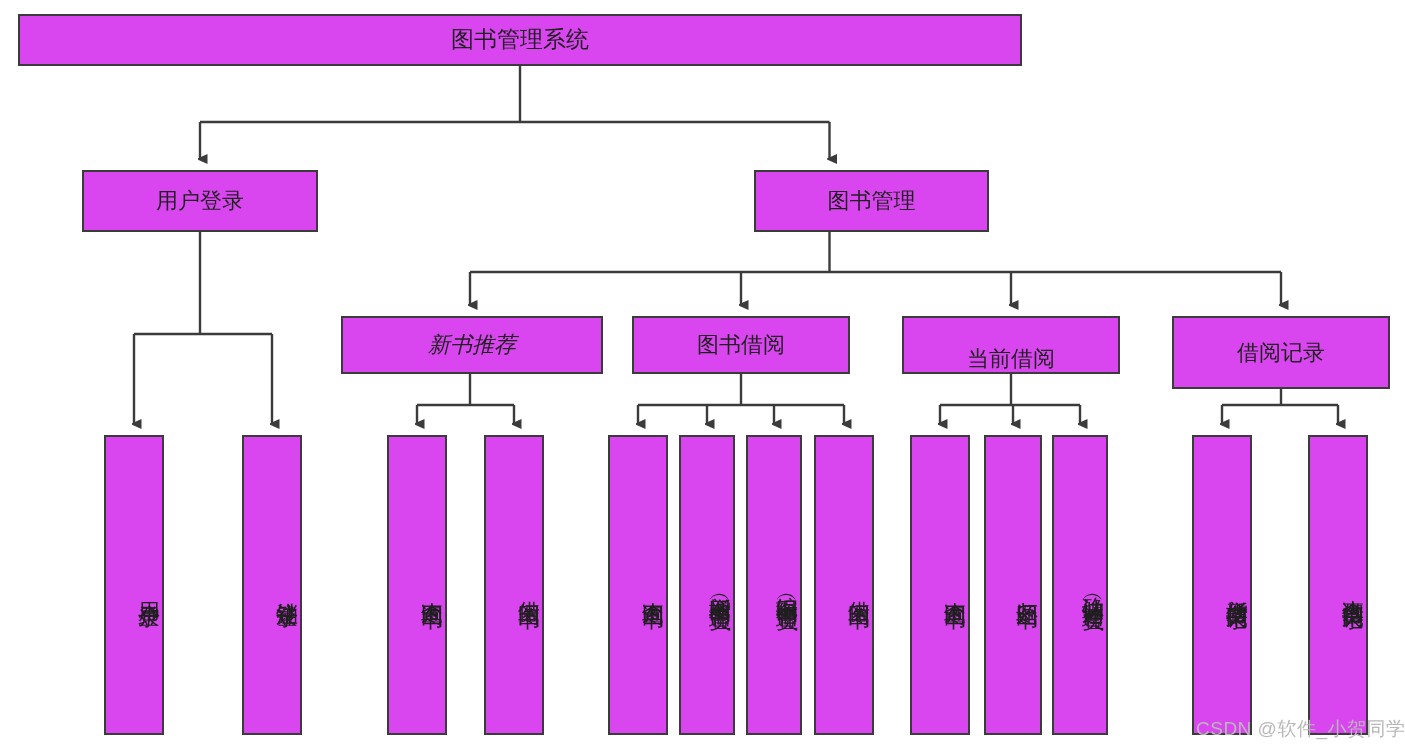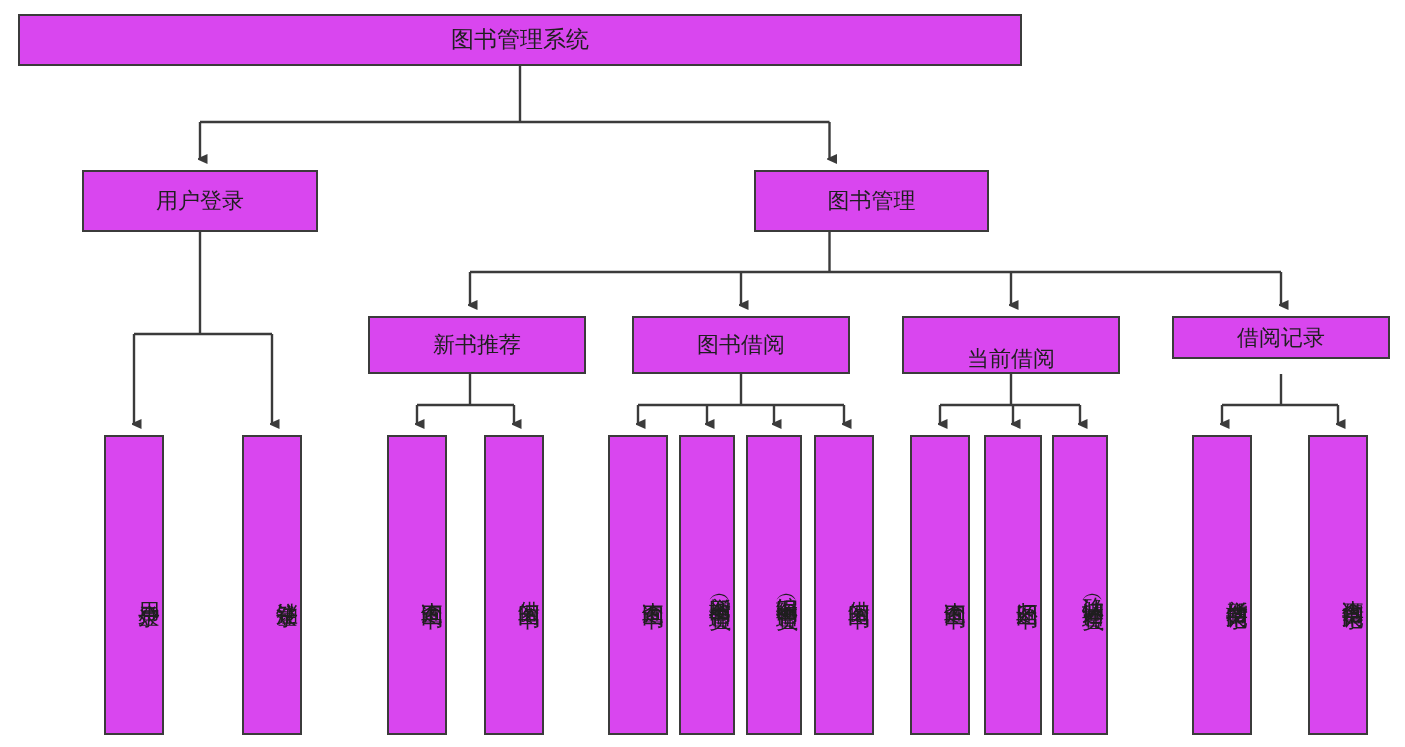--- a/index.html
+++ b/index.html
@@ -116,30 +116,30 @@
   <div id="node-layer">
       <div class="node root" style="left: 18px; top: 14px; width: 1004px; height: 52px;">
         <span class="">图书管理系统</span>
       </div>
       <div class="node h" style="left: 82px; top: 170px; width: 236px; height: 62px;">
         <span class="">用户登录</span>
       </div>
       <div class="node h" style="left: 712px; top: 170px; width: 235px; height: 62px; margin-left: 42px;">
         <span class="">图书管理</span>
       </div>
-      <div class="node h" style="left: 368px; top: 316px; width: 218px; height: 58px;">
+      <div class="node h" style="left: 341px; top: 316px; width: 262px; height: 58px; font-style: italic;">
         <span class="">新书推荐</span>
       </div>
       <div class="node h" style="left: 632px; top: 316px; width: 218px; height: 58px; text-align: center;">
         <span class="">图书借阅</span>
       </div>
       <div class="node h" style="left: 902px; top: 316px; width: 218px; height: 58px; align-items: flex-end;">
         <span class="">当前借阅</span>
       </div>
-      <div class="node h" style="left: 1172px; top: 316px; width: 218px; height: 43px;">
+      <div class="node h" style="left: 1172px; top: 316px; width: 218px; height: 73px;">
         <span class="">借阅记录</span>
       </div>
       <div class="node v" style="left: 104px; top: 435px; width: 60px; height: 300px;">
         <span class="vtext">用户登录</span>
       </div>
       <div class="node v" style="left: 242px; top: 435px; width: 60px; height: 300px;">
         <span class="vtext">注销登录</span>
       </div>
       <div class="node v" style="left: 387px; top: 435px; width: 60px; height: 300px;">
         <span class="vtext">查询图书</span>
@@ -169,14 +169,15 @@
         <span class="vtext">确认归还（管理员）</span>
       </div>
       <div class="node v" style="left: 1192px; top: 435px; width: 60px; height: 300px;">
         <span class="vtext">新增借阅记录</span>
       </div>
       <div class="node v" style="left: 1308px; top: 435px; width: 60px; height: 300px;">
         <span class="vtext">查询借阅记录</span>
       </div>
     </div>
 
+  <div class="watermark" style="left: 1196px; top: 716px;">CSDN @软件_小贺同学</div>
 
 </div>
 
 </body></html>

